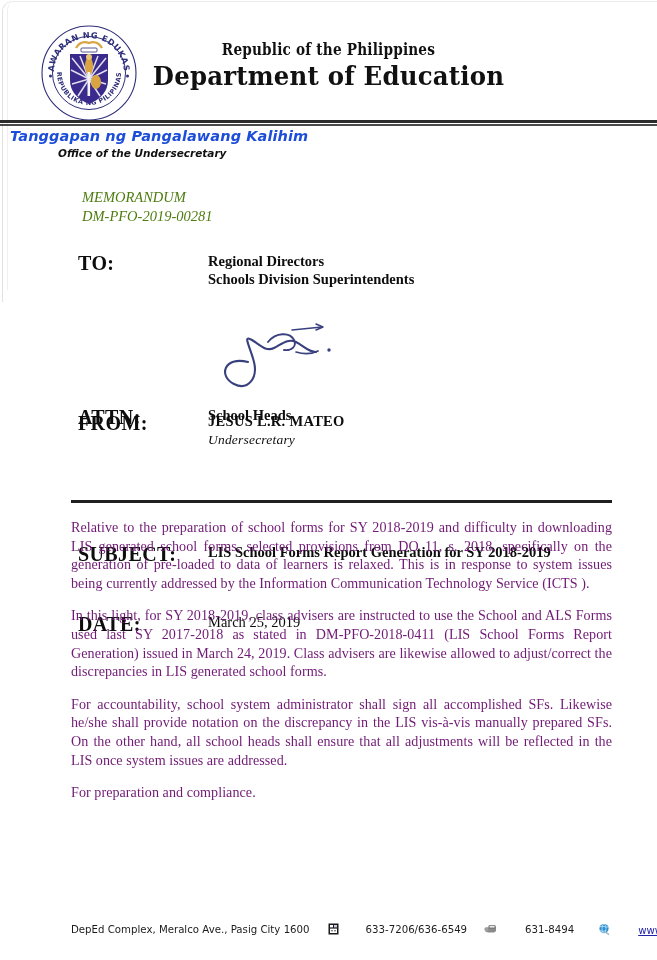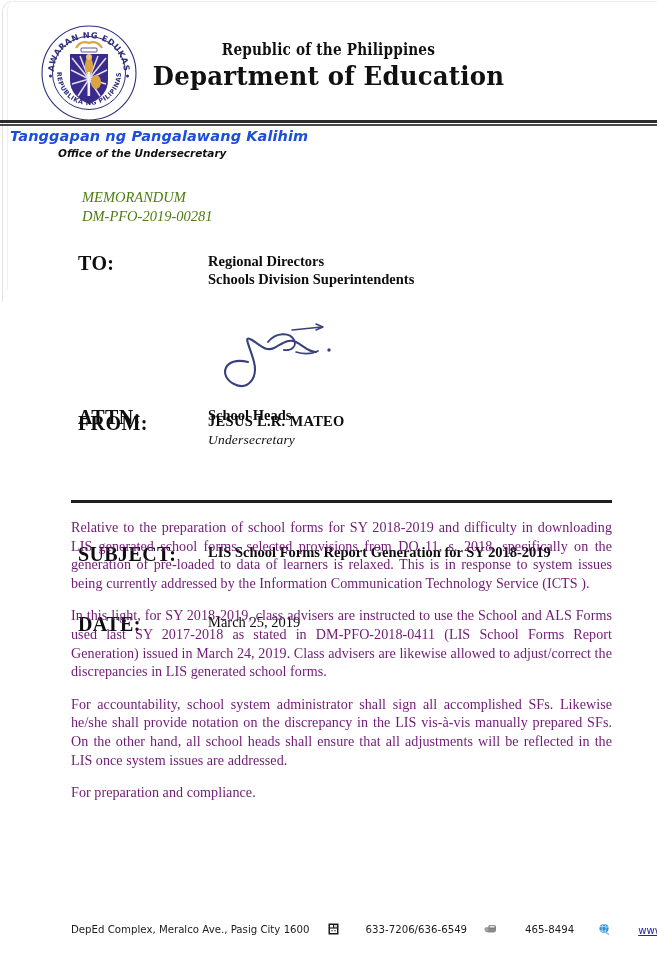--- a/index.html
+++ b/index.html
@@ -423,21 +423,21 @@
     <span class="footer-item" id="footer-fax-item">
       <span class="footer-icon">
         <svg width="14" height="12" viewBox="0 0 14 12" xmlns="http://www.w3.org/2000/svg">
           <path d="M2.2,4.2 C1,4.2 0.4,5.2 0.6,6.4 C0.9,8.2 2.6,9.4 4.6,9.4 L9.6,9.4
                    C11,9.4 12,8.5 12,7.2 L12,5.2 C12,4.4 11.3,3.9 10.6,4.1 L8,4.8" fill="#8b8b8b"></path>
           <rect x="4.5" y="2.2" width="7.2" height="3.4" rx="0.8" fill="#6f6f6f"></rect>
           <rect x="5.6" y="3" width="5" height="1.6" fill="#e8e8e8"></rect>
           <circle cx="2.6" cy="6.6" r="1.9" fill="#a0a0a0"></circle>
         </svg>
       </span>
-      <span>465-8494</span>
+      <span>631-8494</span>
     </span>
 
     <span class="footer-item" id="footer-web-item">
       <span class="footer-icon">
         <svg width="13" height="13" viewBox="0 0 13 13" xmlns="http://www.w3.org/2000/svg">
           <circle cx="6" cy="5.6" r="4.6" fill="#2f8fd0"></circle>
           <path d="M1.6,4 Q4,2.4 6.6,3.6 Q9,4.8 10.4,3.6" fill="none" stroke="#bfe3f5" stroke-width="0.9"></path>
           <path d="M2,7.6 Q5,9.2 8,7.6" fill="none" stroke="#bfe3f5" stroke-width="0.9"></path>
           <ellipse cx="6" cy="5.6" rx="2" ry="4.6" fill="none" stroke="#bfe3f5" stroke-width="0.8"></ellipse>
           <path d="M7.6,9 L11,11.6" stroke="#9fb6c4" stroke-width="1.5" fill="none"></path>

